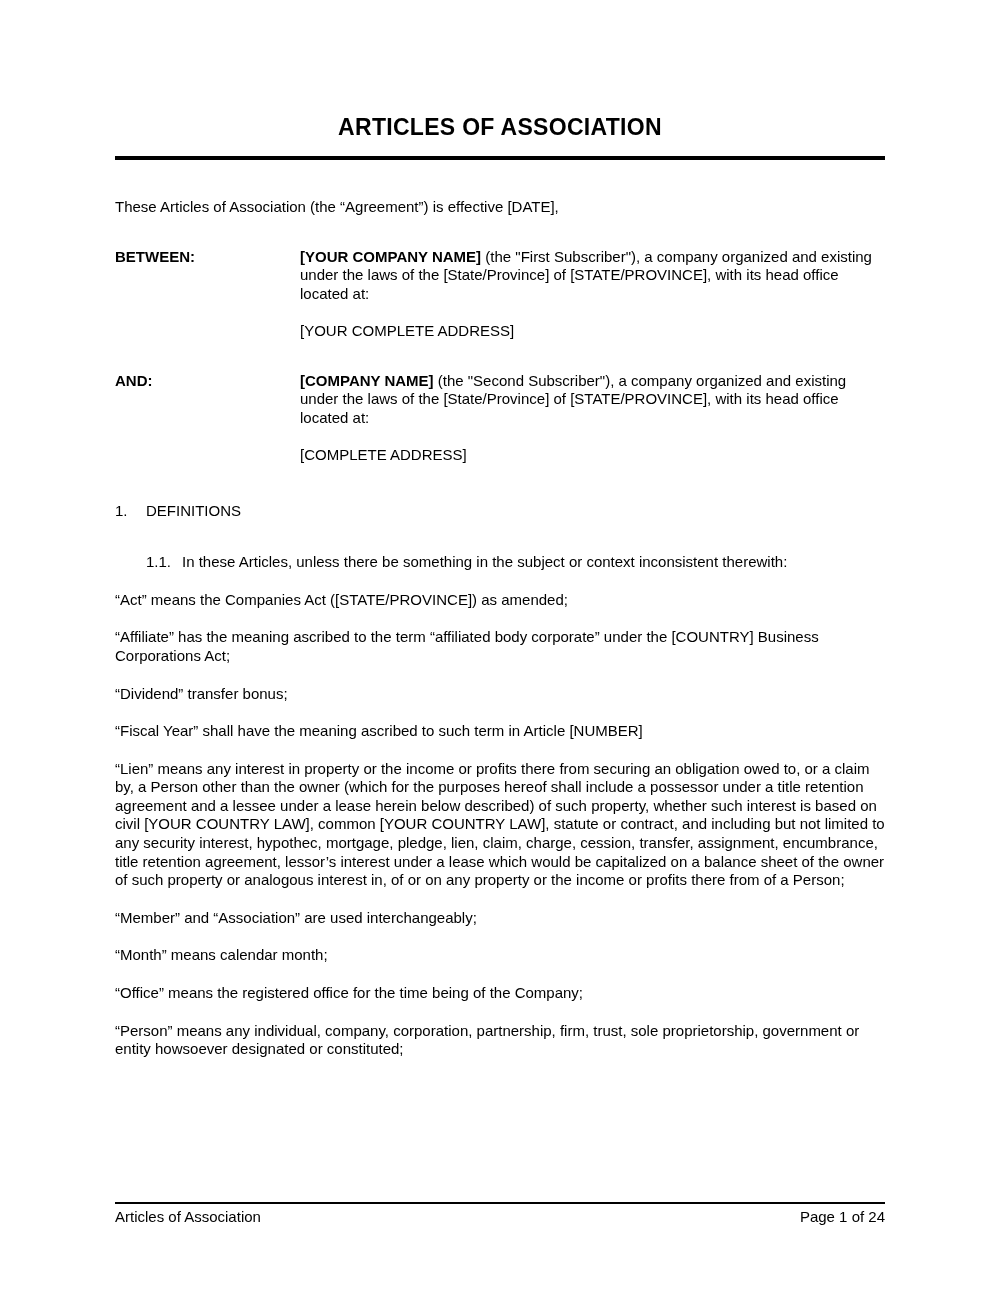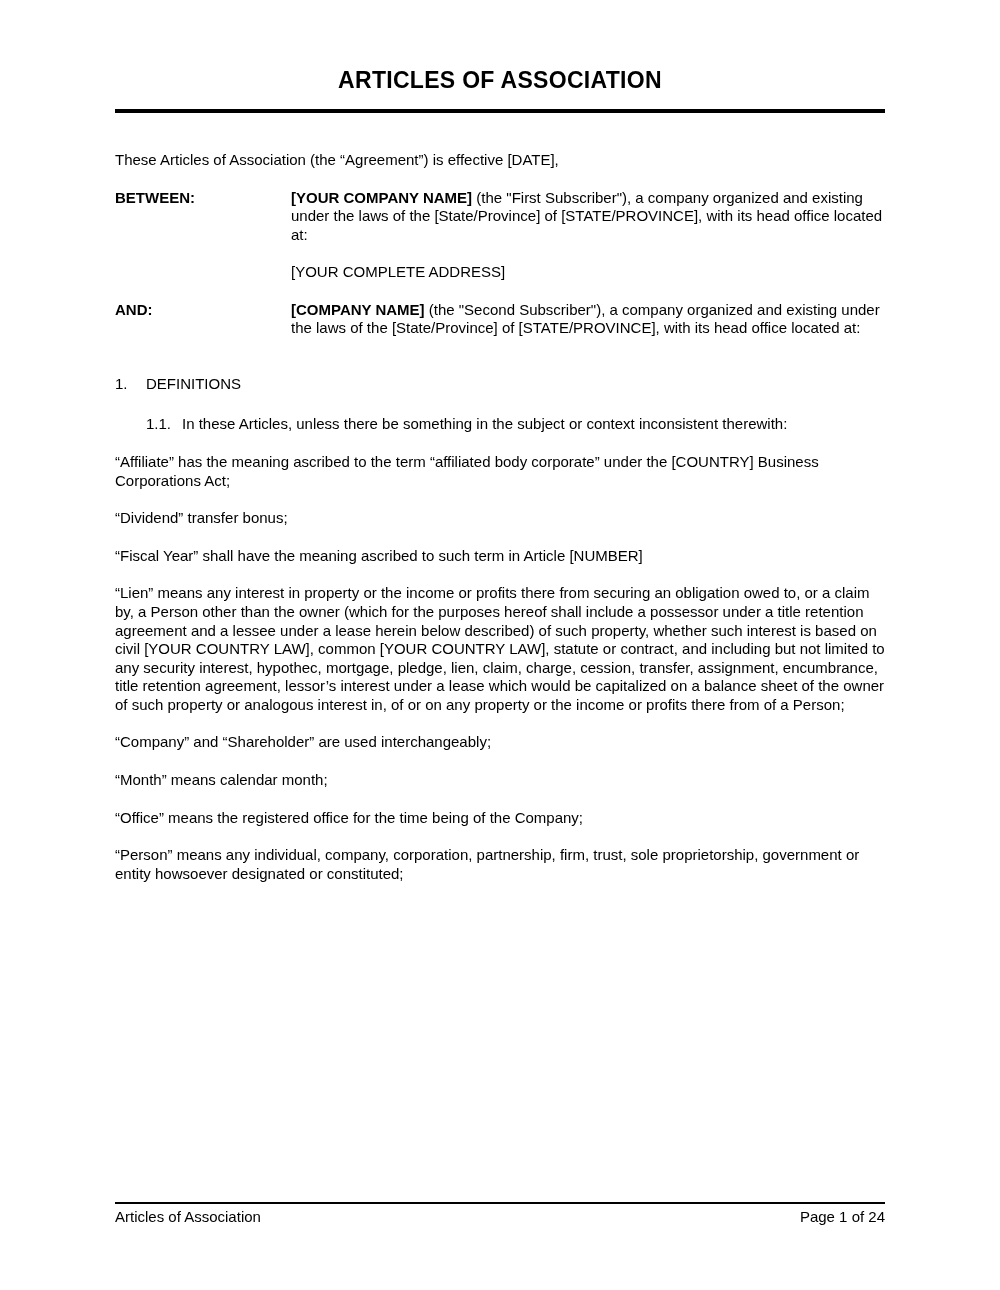--- a/index.html
+++ b/index.html
@@ -10,42 +10,43 @@
   .page {
     position: relative;
     width: 1000px;
     height: 1290px;
     background: #ffffff;
     color: #000000;
     font-family: "Liberation Sans", "DejaVu Sans", sans-serif;
     font-size: 15px;
     line-height: 18.6px;
     box-sizing: border-box;
-    padding: 69px 115px 0 115px;
+    padding: 116px 115px 0 115px;
     overflow: hidden;
   }
   .doc-title {
     margin: 0;
     font-size: 23px;
     line-height: 1;
     font-weight: bold;
     text-align: center;
     letter-spacing: 0.3px;
   }
   .title-rule {
     margin-top: 17px;
     height: 4px;
     background: #000000;
   }
   .intro {
     margin: 38px 0 16px 0;
   }
   .party {
     display: flex;
-    margin-top: 19px;
+    margin-top: 31px;
+    gap: 9px;
   }
   .party-label {
     width: 176px;
     flex: 0 0 176px;
     font-weight: bold;
   }
   .party-body {
     flex: 1 1 auto;
   }
   .party-body p {
@@ -57,21 +58,21 @@
   .bold { font-weight: bold; }
   .section-heading {
     margin-top: 37px;
     font-weight: normal;
   }
   .sec-num {
     display: inline-block;
     width: 31px;
   }
   .subsection {
-    margin: 22px 0 0 31px;
+    margin: 33px 0 0 31px;
   }
   .sub-num {
     display: inline-block;
     width: 36px;
   }
   .def {
     margin: 19px 0 0 0;
   }
   .page-footer {
     position: absolute;
@@ -104,36 +105,38 @@
     <div class="party-body">
       <p><span class="bold">[YOUR COMPANY NAME]</span><span> (the "First Subscriber"), a company organized and existing under the laws of the [State/Province] of [STATE/PROVINCE], with its head office located at:</span></p>
       <p class="party-address">[YOUR COMPLETE ADDRESS]</p>
     </div>
   </div>
 
   <div class="party">
     <div class="party-label">AND:</div>
     <div class="party-body">
       <p><span class="bold">[COMPANY NAME]</span><span> (the "Second Subscriber"), a company organized and existing under the laws of the [State/Province] of [STATE/PROVINCE], with its head office located at:</span></p>
+      <p class="party-address">[COMPLETE ADDRESS]</p>
     </div>
   </div>
 
   <div class="section-heading">
     <span class="sec-num">1.</span><span>DEFINITIONS</span>
   </div>
 
   <p class="subsection">
     <span class="sub-num">1.1.</span><span>In these Articles, unless there be something in the subject or context inconsistent therewith:</span>
   </p>
 
+  <p class="def">“Act” means the Companies Act ([STATE/PROVINCE]) as amended;</p>
   <p class="def">“Affiliate” has the meaning ascribed to the term “affiliated body corporate” under the [COUNTRY] Business Corporations Act;</p>
   <p class="def">“Dividend” transfer bonus;</p>
   <p class="def">“Fiscal Year” shall have the meaning ascribed to such term in Article [NUMBER]</p>
   <p class="def">“Lien” means any interest in property or the income or profits there from securing an obligation owed to, or a claim by, a Person other than the owner (which for the purposes hereof shall include a possessor under a title retention agreement and a lessee under a lease herein below described) of such property, whether such interest is based on civil [YOUR COUNTRY LAW], common [YOUR COUNTRY LAW], statute or contract, and including but not limited to any security interest, hypothec, mortgage, pledge, lien, claim, charge, cession, transfer, assignment, encumbrance, title retention agreement, lessor’s interest under a lease which would be capitalized on a balance sheet of the owner of such property or analogous interest in, of or on any property or the income or profits there from of a Person;</p>
-  <p class="def">“Company” and “Shareholder” are used interchangeably;</p>
+  <p class="def">“Member” and “Association” are used interchangeably;</p>
   <p class="def">“Month” means calendar month;</p>
   <p class="def">“Office” means the registered office for the time being of the Company;</p>
   <p class="def">“Person” means any individual, company, corporation, partnership, firm, trust, sole proprietorship, government or entity howsoever designated or constituted;</p>
 
   <div class="page-footer">
     <div class="footer-rule"></div>
     <div class="footer-row">
       <span>Articles of Association</span>
       <span>Page 1 of 24</span>
     </div>

